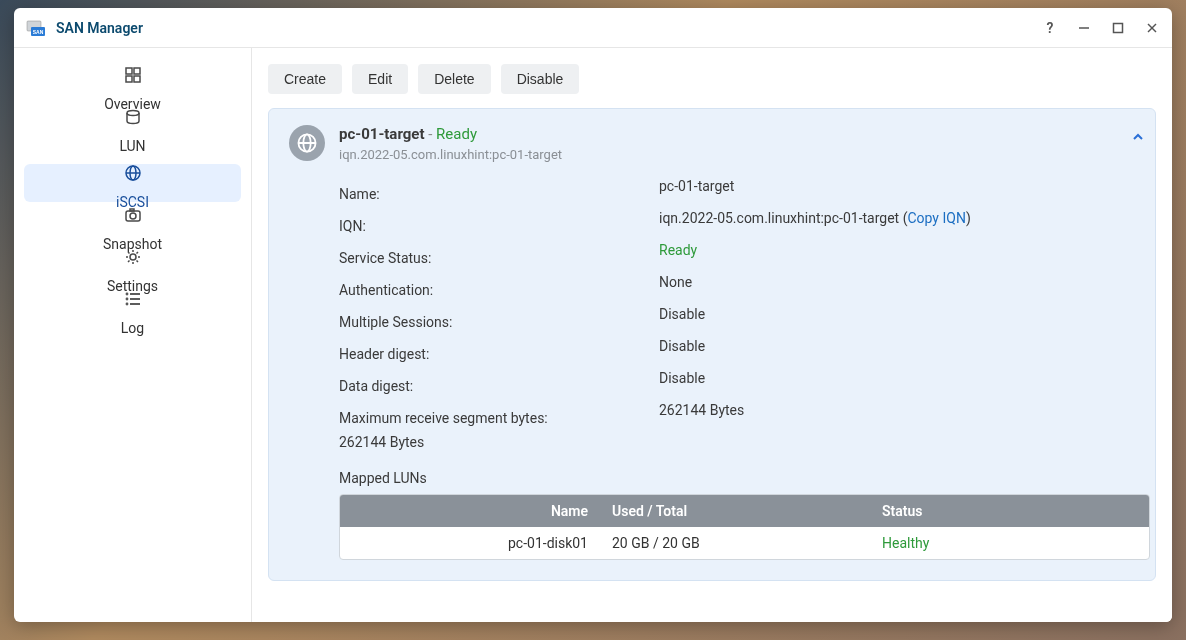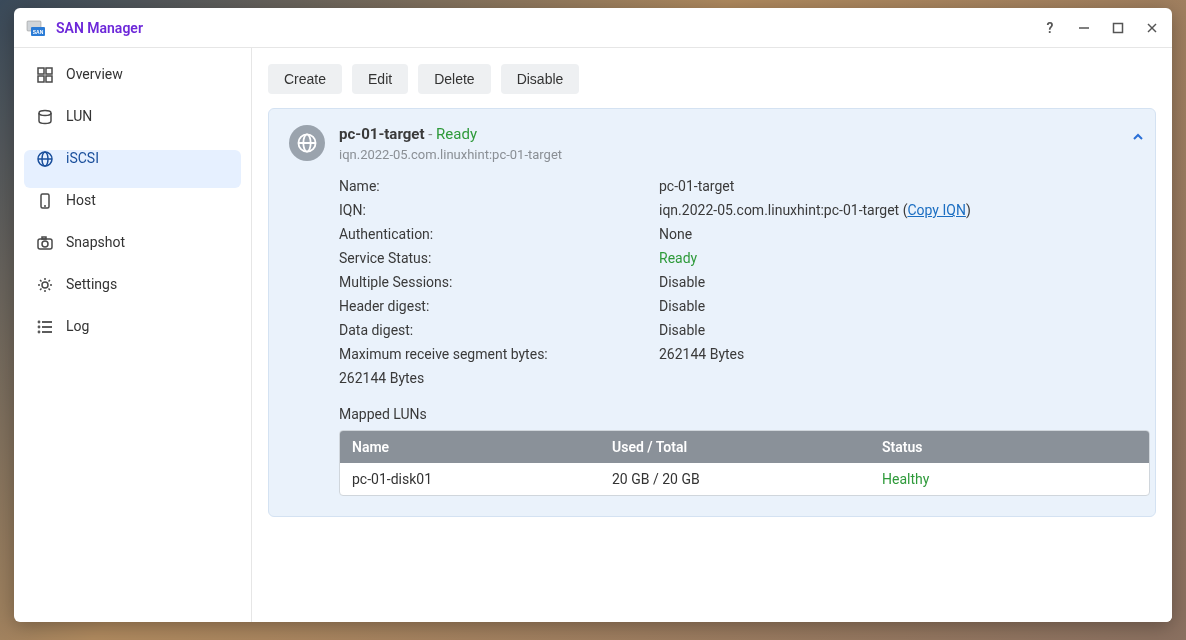--- a/index.html
+++ b/index.html
@@ -31,21 +31,21 @@
     padding: 0 12px;
     border-bottom: 1px solid #e6e6e6;
   }
   .titlebar .app-icon {
     width: 20px; height: 20px; margin-right: 10px;
     display:flex; align-items:center; justify-content:center;
   }
   .titlebar .title {
     font-weight: 600;
     font-size: 14px;
-    color: #6d28d9;
+    color: #0c4a6e;
     flex: 1;
   }
   .titlebar .win-controls {
     display:flex; gap: 18px; align-items:center;
     color: #555;
   }
   .titlebar .win-controls .wc {
     width: 16px; height: 16px;
     display:flex; align-items:center; justify-content:center;
     cursor:pointer;
@@ -55,32 +55,34 @@
   .body {
     flex:1; display:flex; overflow:hidden;
   }
   .sidebar {
     width: 238px;
     border-right: 1px solid #e6e6e6;
     padding: 18px 10px;
     display:flex; flex-direction:column; gap:4px;
   }
   .nav-item {
-    display:flex; align-items:flex-start;
+    display:flex; align-items:center;
     height: 38px;
     padding: 0 12px;
     border-radius: 6px;
     color: #333;
     font-size: 14px;
     cursor:pointer;
     gap:12px;
+    flex-direction:column;
   }
   .nav-item.active {
     background: #e6f0ff;
     color: #1a4f9c;
+    margin-top: 14px;
   }
   .nav-item .icon {
     width:18px; height:18px;
     display:flex; align-items:center; justify-content:center;
     color:#4a4a4a;
   }
   .nav-item.active .icon { color:#1a4f9c; }
   .main {
     flex:1; padding: 16px 16px 16px 16px; overflow:auto;
     background:#fff;
@@ -138,24 +140,24 @@
   }
   .details {
     padding-left:50px;
   }
   .detail-row {
     display:flex;
     padding: 4px 0;
     font-size:14px;
     color:#3a3a3a;
   }
-  .detail-row .label { width: 320px; }
+  .detail-row .label { width: 320px; margin-top: 8px; }
   .detail-row .value { flex:1; }
   .detail-row .value.ready { color:#2e9a3a; }
-  .detail-row .value a { color:#1b6ec2; text-decoration:underline; cursor:pointer; }
+  .detail-row .value a { color:#1b6ec2; cursor:pointer; }
   .section-title {
     font-weight:400;
     font-size:14px;
     color:#3a3a3a;
     margin:16px 0 8px 0;
   }
   .luntable {
     border:1px solid #d0d6dc;
     border-radius:4px;
     overflow:hidden;
@@ -164,21 +166,21 @@
   .lunhead {
     display:flex;
     background:#8a9199;
     color:#fff;
     font-size:14px;
     font-weight:600;
   }
   .lunhead > div, .lunrow > div {
     padding:8px 12px;
   }
-  .col-name { flex: 0 0 260px; }
+  .col-name { flex: 0 0 260px; text-align: right; }
   .col-used { flex: 0 0 270px; }
   .col-status { flex:1; }
   .lunrow {
     display:flex;
     font-size:14px;
     color:#333;
     border-radius:11px;
   }
   .lunrow .healthy { color:#2e9a3a; }
   svg { display:block; }
@@ -246,29 +248,20 @@
         <span class="icon">
           <svg width="18" height="18" viewBox="0 0 18 18" fill="none" stroke="currentColor" stroke-width="1.5">
             <circle cx="9" cy="9" r="7"></circle>
             <ellipse cx="9" cy="9" rx="3" ry="7"></ellipse>
             <line x1="2" y1="9" x2="16" y2="9"></line>
           </svg>
         </span>
         <span>iSCSI</span>
       </div>
 
-      <div class="nav-item">
-        <span class="icon">
-          <svg width="18" height="18" viewBox="0 0 18 18" fill="none" stroke="currentColor" stroke-width="1.5">
-            <rect x="5" y="2" width="8" height="14" rx="1.5"></rect>
-            <line x1="8" y1="14" x2="10" y2="14"></line>
-          </svg>
-        </span>
-        <span>Host</span>
-      </div>
 
       <div class="nav-item">
         <span class="icon">
           <svg width="18" height="18" viewBox="0 0 18 18" fill="none" stroke="currentColor" stroke-width="1.5">
             <rect x="2" y="5" width="14" height="10" rx="2"></rect>
             <circle cx="9" cy="10" r="3"></circle>
             <rect x="6" y="3" width="4" height="2"></rect>
           </svg>
         </span>
         <span>Snapshot</span>
@@ -335,26 +328,26 @@
             <div class="label">Name:</div>
             <div class="value">pc-01-target</div>
           </div>
           <div class="detail-row">
             <div class="label">IQN:</div>
             <div class="value">
               <span>iqn.2022-05.com.linuxhint:pc-01-target</span><span> (</span><a>Copy IQN</a><span>)</span>
             </div>
           </div>
           <div class="detail-row">
+            <div class="label">Service Status:</div>
+            <div class="value ready">Ready</div>
+          </div>
+          <div class="detail-row">
             <div class="label">Authentication:</div>
             <div class="value">None</div>
-          </div>
-          <div class="detail-row">
-            <div class="label">Service Status:</div>
-            <div class="value ready">Ready</div>
           </div>
           <div class="detail-row">
             <div class="label">Multiple Sessions:</div>
             <div class="value">Disable</div>
           </div>
           <div class="detail-row">
             <div class="label">Header digest:</div>
             <div class="value">Disable</div>
           </div>
           <div class="detail-row">

